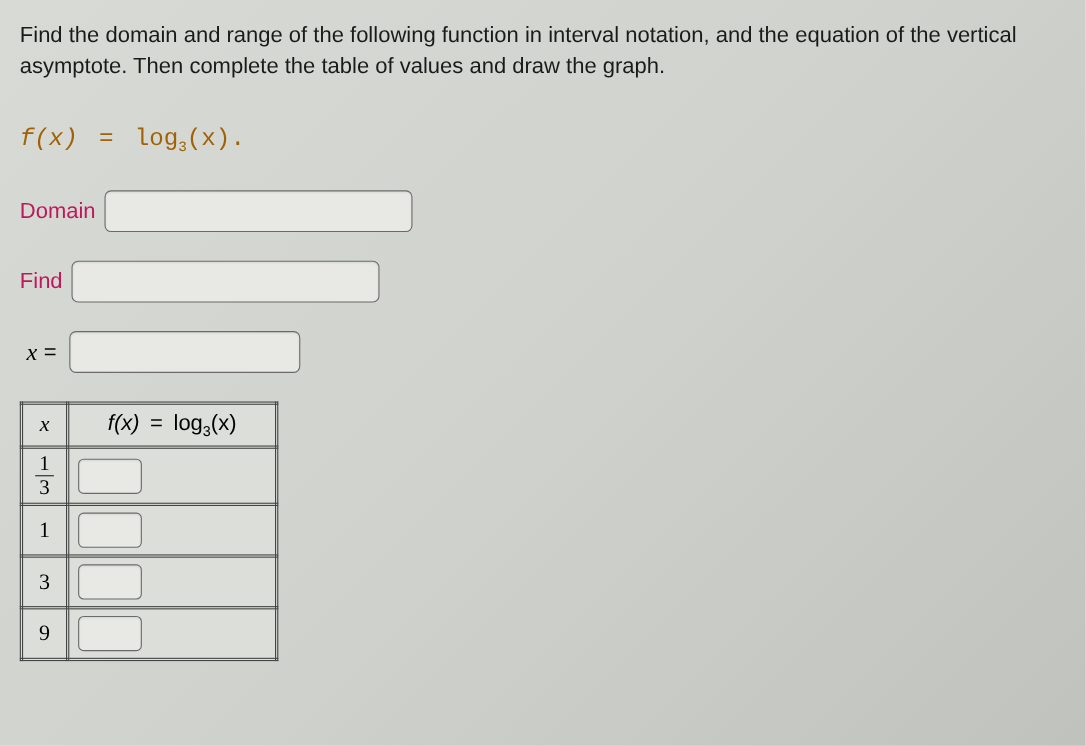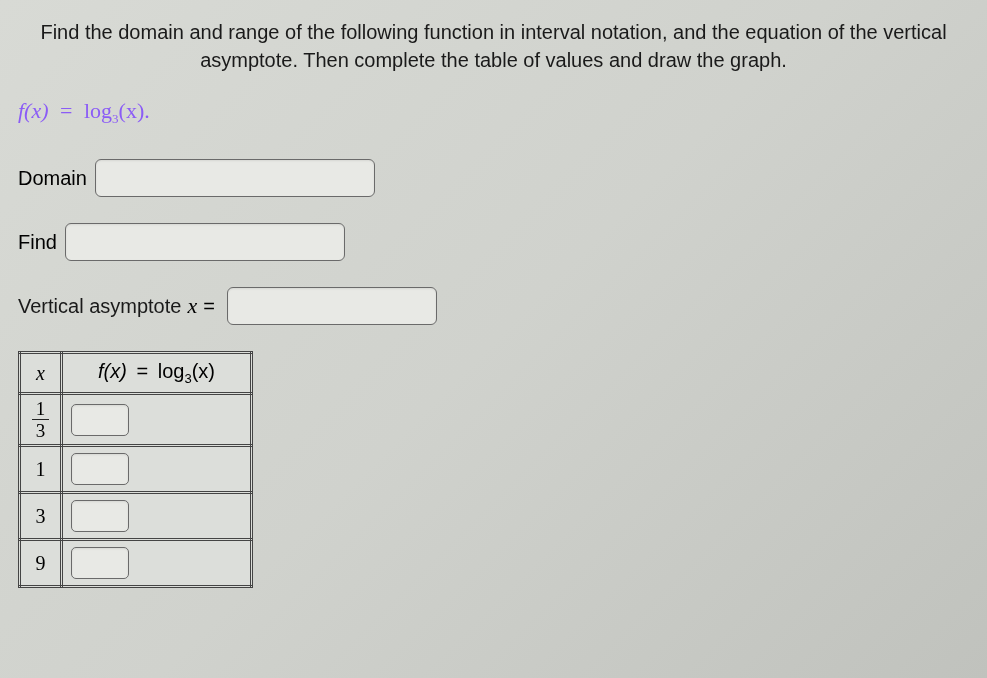--- a/index.html
+++ b/index.html
@@ -12,46 +12,45 @@
       background: linear-gradient(135deg, #d8dad5 0%, #d0d2cd 50%, #c0c2bd 100%);
       width: 987px;
       height: 678px;
       padding: 18px 18px 0 18px;
       overflow: hidden;
     }
     .instructions {
       font-size: 20px;
       line-height: 1.4;
       color: #1a1a1a;
-      margin-bottom: 24px;
-      text-align: center;
+      margin-bottom: 40px;
     }
     .function-def {
       font-size: 22px;
-      font-family: Liberation Serif, serif;
+      font-family: Liberation Mono, monospace;
       font-style: italic;
       margin-bottom: 32px;
-      color: #8b5cf6;
+      color: #a16207;
     }
     .function-def .paren {
       font-style: normal;
     }
     .sub {
       font-size: 13px;
       vertical-align: sub;
       font-style: normal;
     }
     .field-row {
       display: flex;
       align-items: center;
       margin-bottom: 26px;
     }
     .field-label {
       font-size: 20px;
-      color: #000000;
+      color: #be185d;
       margin-right: 8px;
     }
     .text-input {
       height: 38px;
       border: 1px solid #6a6a6a;
       border-radius: 6px;
       background: #e8e9e5;
       padding: 4px 8px;
       font-size: 18px;
       box-shadow: inset 0 1px 2px rgba(0,0,0,0.08);
@@ -162,21 +161,20 @@
   <span class="field-label">Domain</span>
   <input type="text" class="text-input input-wide" style="">
 </div>
 
 <div class="field-row">
   <span class="field-label">Find</span>
   <input type="text" class="text-input input-wide" style="">
 </div>
 
 <div class="field-row">
-  <span class="va-label">Vertical asymptote</span>
   <span class="va-var">x</span>
   <span class="va-eq">=</span>
   <input type="text" class="text-input input-med" style="">
 </div>
 
 <div class="table-wrap">
   <table>
     <tbody>
         <tr>
       <th class="th-x">x</th>

